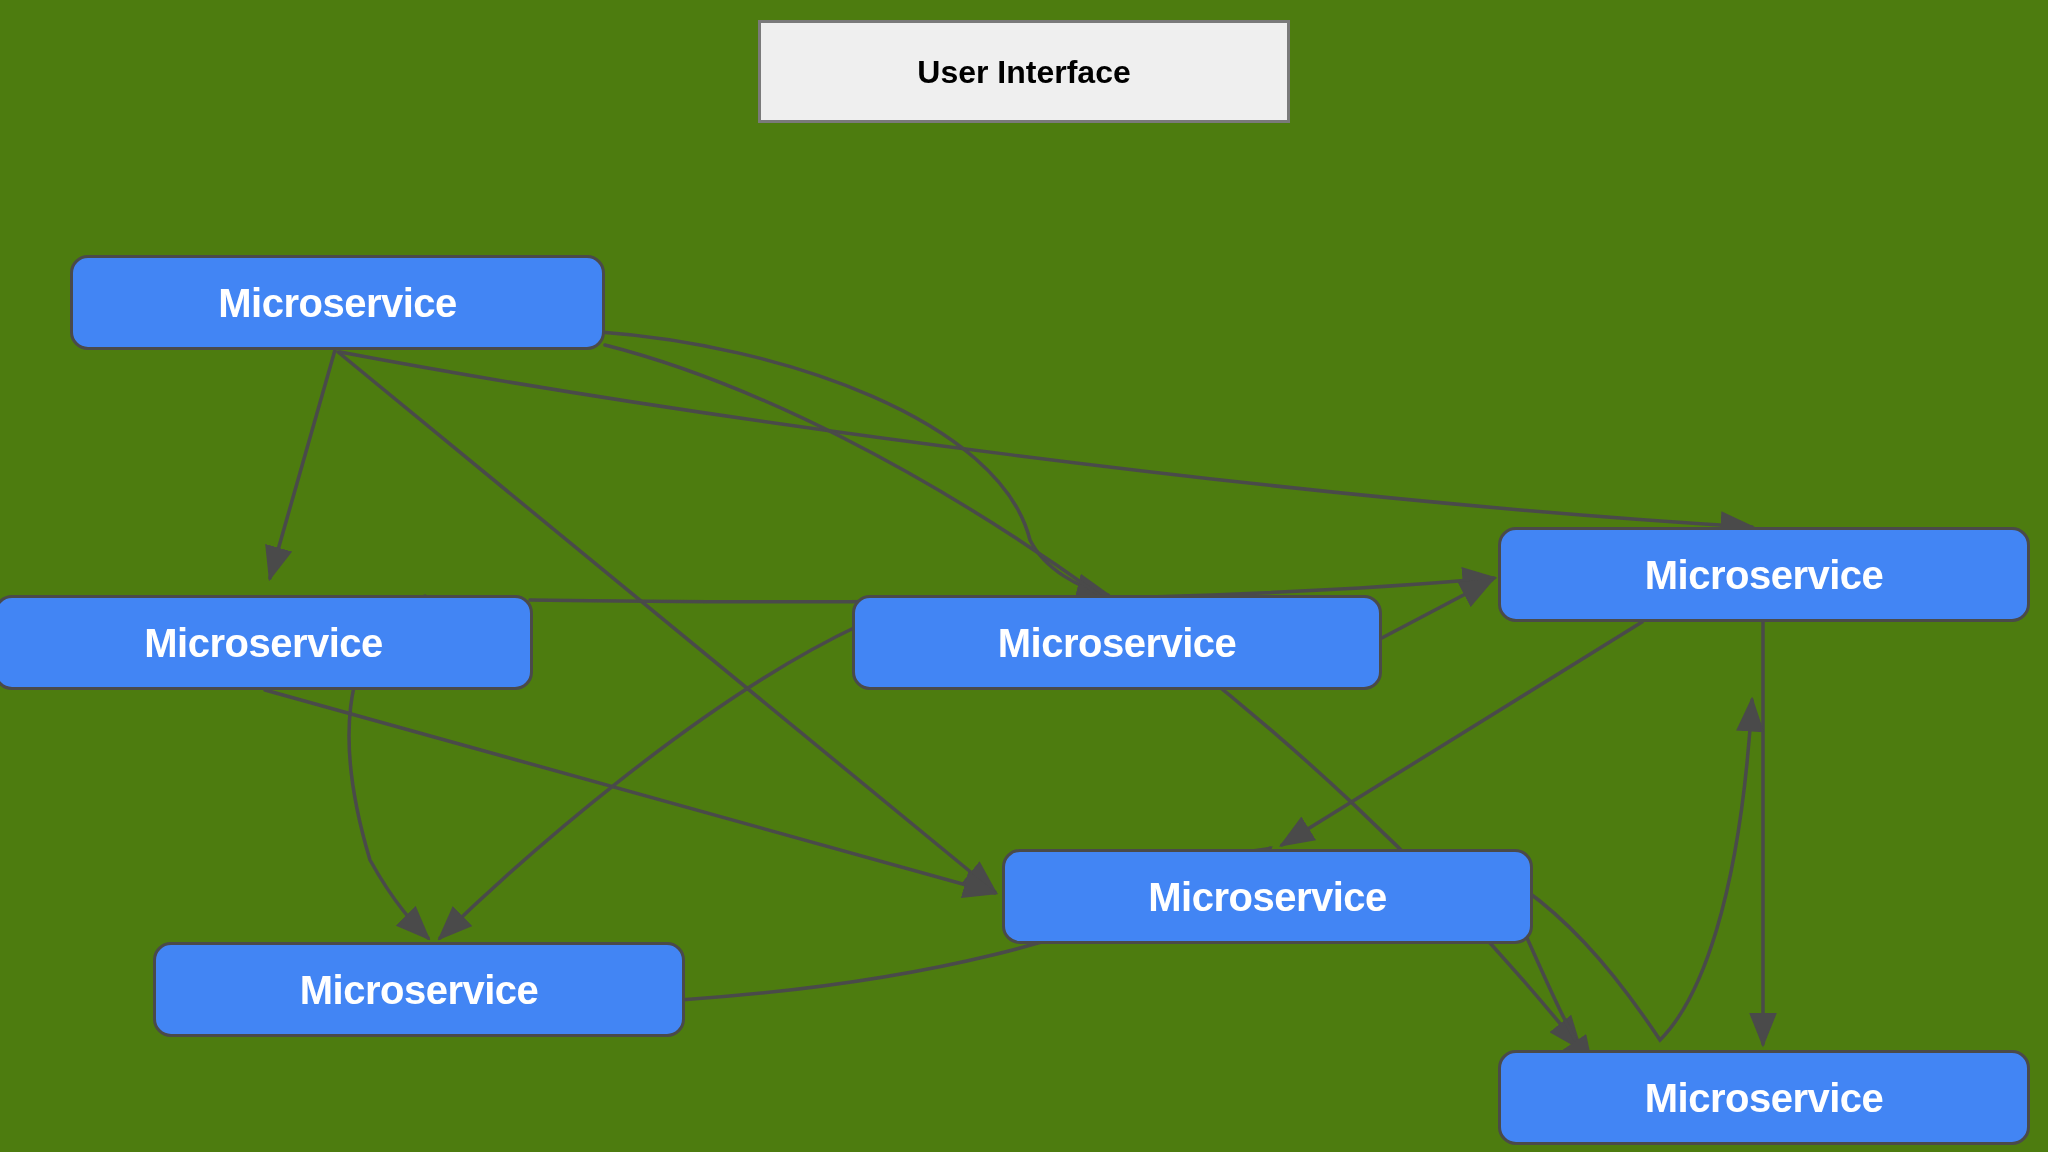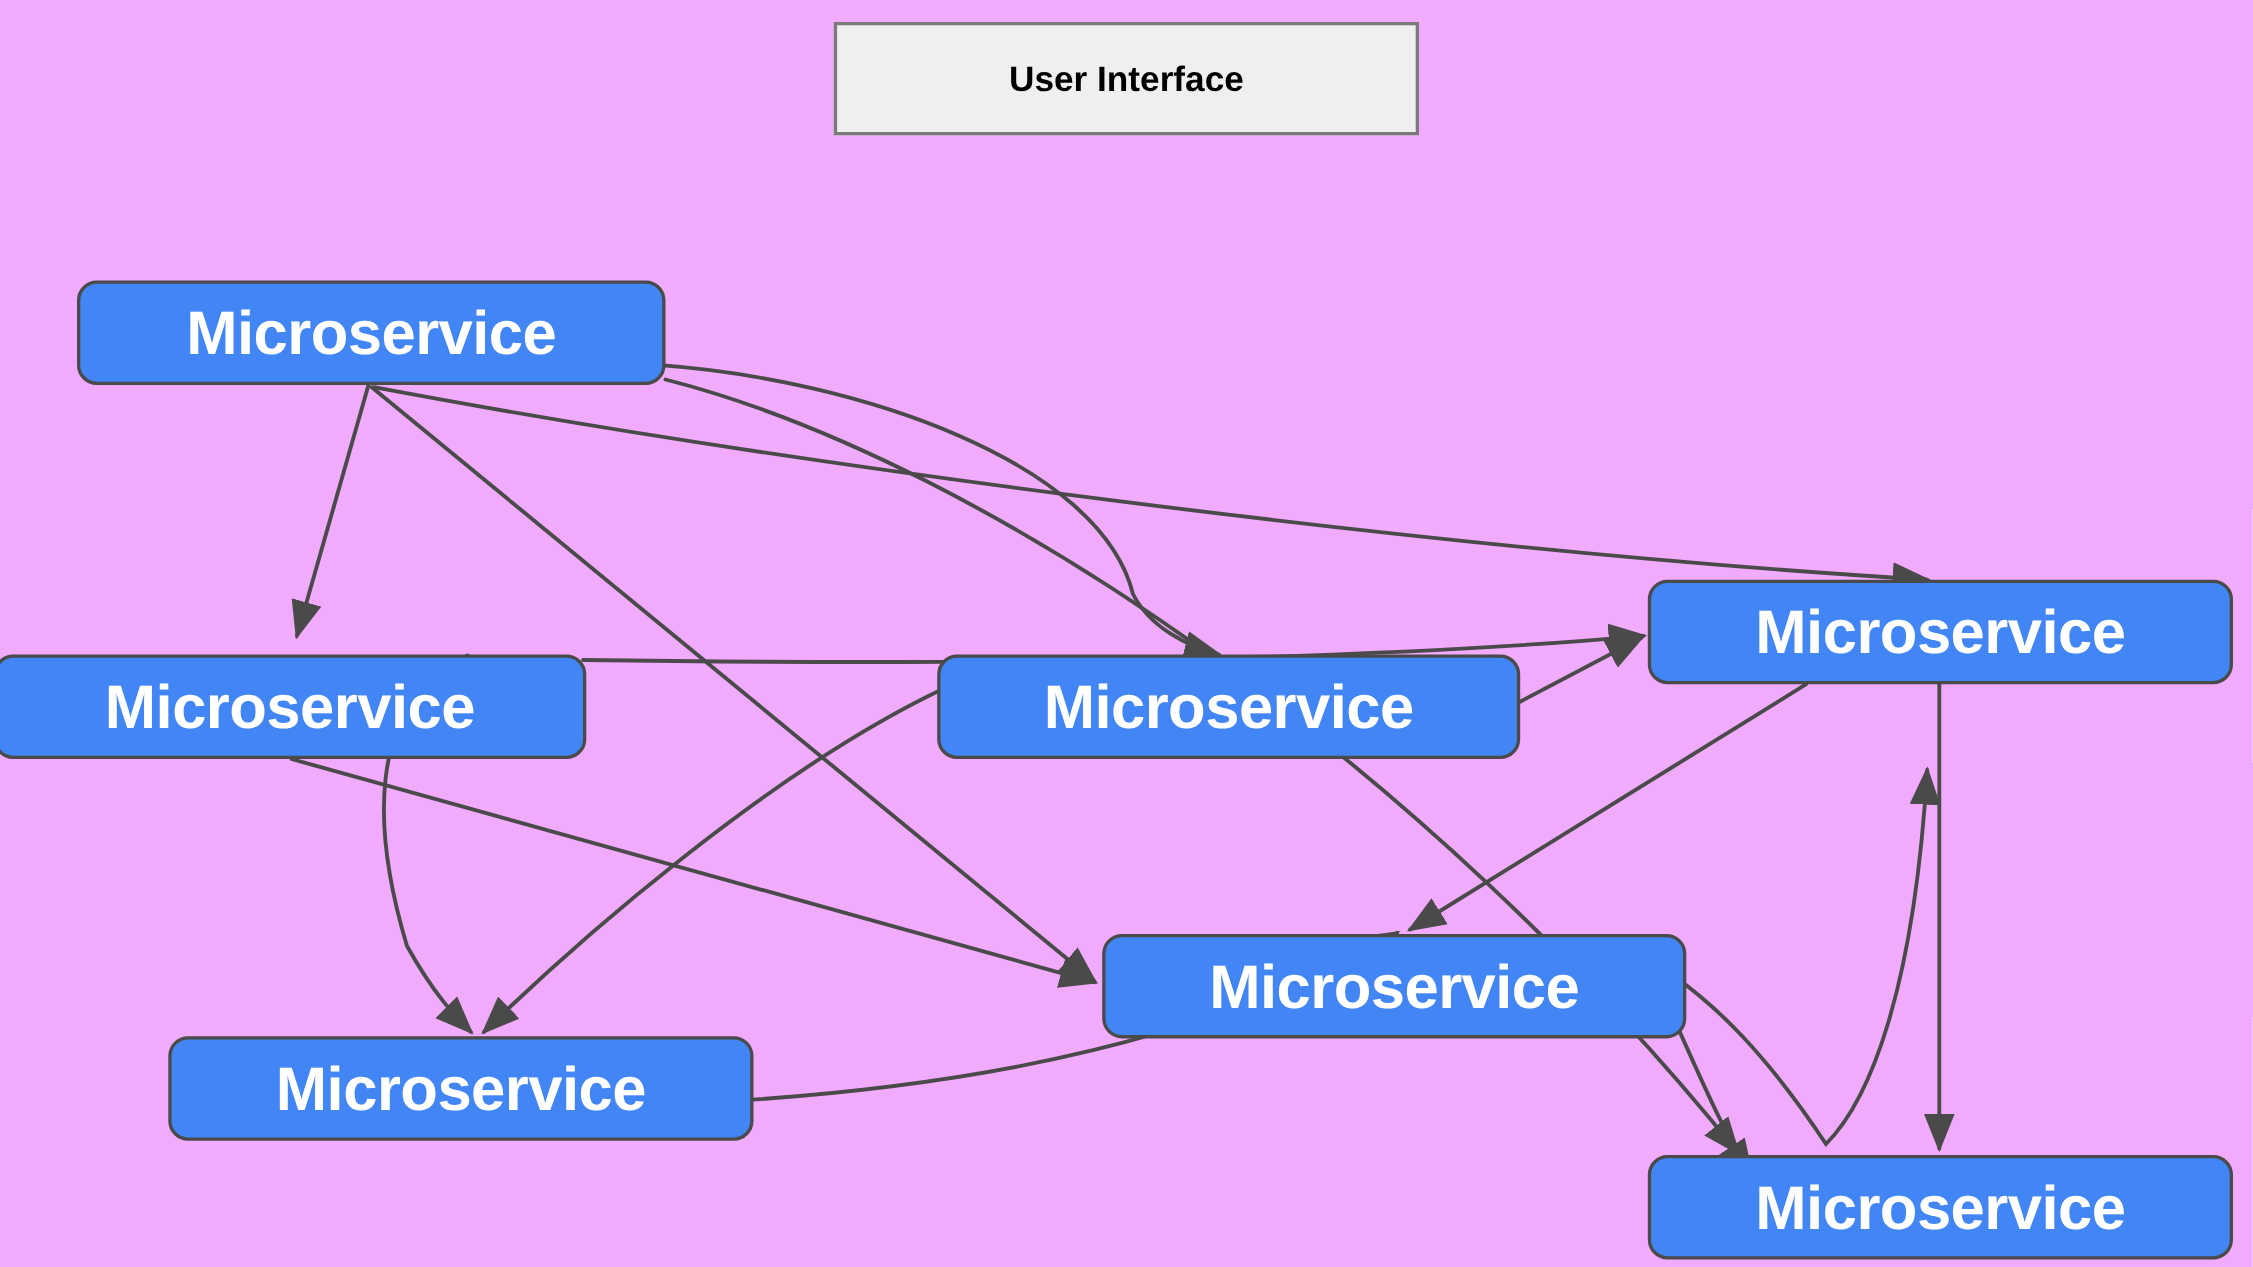--- a/index.html
+++ b/index.html
@@ -33,42 +33,42 @@
     align-items: center;
     justify-content: center;
     z-index: 5;
   }
   .node-service {
     background: #4285F4;
     border: 3px solid #4a4a4a;
     border-radius: 18px;
     color: #ffffff;
     font-weight: bold;
-    font-size: 56px;
+    font-size: 40px;
     letter-spacing: -0.5px;
     line-height: 1;
   }
   .node-ui {
     background: #efefef;
     border: 3px solid #7a7a7a;
     border-radius: 0;
     color: #000000;
     font-weight: bold;
     font-size: 32px;
     line-height: 1;
   }
   .node-label {
     white-space: nowrap;
     user-select: none;
   }
 </style>
 </head>
 <body>
 
-<div id="canvas" style="background: #f0abfc; text-decoration: underline;">
+<div id="canvas" style="background: #4d7c0f; text-decoration: underline;">
 
   <svg id="edge-layer" viewBox="0 0 2048 1152">
     <defs>
       <marker id="arrowhead" markerWidth="10" markerHeight="8" refX="9" refY="4" orient="auto" markerUnits="strokeWidth">
         <path d="M0,0 L10,4 L0,8 z" fill="#4a4a4a"></path>
       </marker>
     </defs>
     <g id="edges-group" fill="none" stroke="#4a4a4a" stroke-width="3.5">
         <path d="M 335 350 L 270 578" stroke-linecap="round" marker-end="url(#arrowhead)"></path>
         <path d="M 338 352 L 995 892" stroke-linecap="round" marker-end="url(#arrowhead)"></path>

